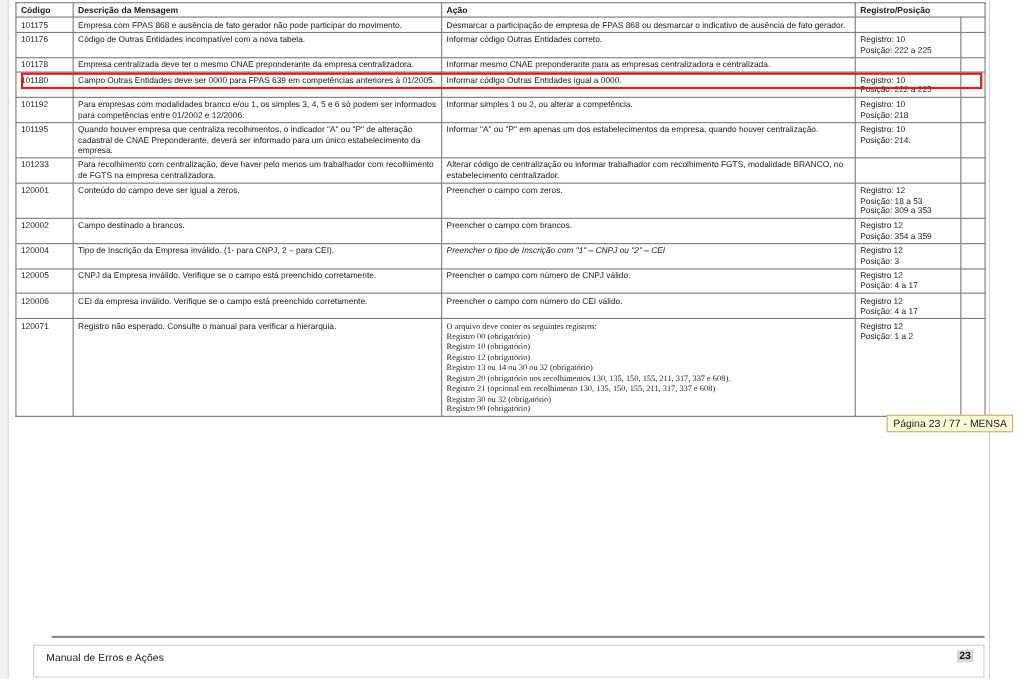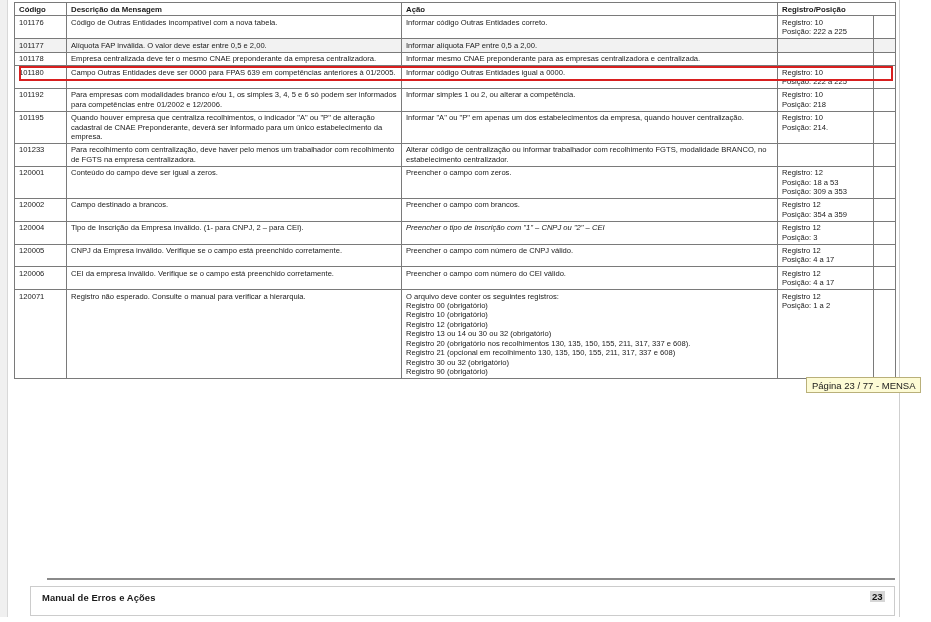--- a/index.html
+++ b/index.html
@@ -130,21 +130,20 @@
     border: 1px solid #cccccc;
     background: #ffffff;
   }
   .footer-title {
     position: absolute;
     left: 33px;
     top: 592px;
     font-size: 9.4px;
     color: #1a1a1a;
     letter-spacing: .1px;
-    font-weight: bold;
   }
   .footer-pagenum {
     position: absolute;
     left: 861px;
     top: 591px;
     font-size: 9.6px;
     font-weight: bold;
     color: #111111;
     background: #d6d6d6;
     padding: 0 2px;
@@ -179,36 +178,36 @@
       <thead>
         <tr>
           <th>Código</th>
           <th>Descrição da Mensagem</th>
           <th>Ação</th>
           <th colspan="2">Registro/Posição</th>
         </tr>
       </thead>
       <tbody id="table-body">
           <tr>
+            <td>101175</td>
+            <td>Empresa com FPAS 868 e ausência de fato gerador não pode participar do movimento.</td>
+            <td style="white-space: pre-line;">Desmarcar a participação de empresa de FPAS 868 ou desmarcar o indicativo de ausência de fato gerador.</td>
+            <td></td>
+            <td></td>
+          </tr>
+          <tr>
             <td>101176</td>
             <td>Código de Outras Entidades incompatível com a nova tabela.</td>
             <td style="white-space: pre-line;">Informar código Outras Entidades correto.</td>
             <td>
               <span class="cell-sub">Registro: 10</span>
               <span class="cell-sub">Posição: 222 a 225</span>
             </td>
             <td></td>
           </tr>
-          <tr class="sel-row">
-            <td>101177</td>
-            <td>Alíquota FAP inválida. O valor deve estar entre 0,5 e 2,00.</td>
-            <td style="white-space: pre-line;">Informar alíquota FAP entre 0,5 a 2,00.</td>
-            <td></td>
-            <td></td>
-          </tr>
           <tr>
             <td>101178</td>
             <td>Empresa centralizada deve ter o mesmo CNAE preponderante da empresa centralizadora.</td>
             <td style="white-space: pre-line;">Informar mesmo CNAE preponderante para as empresas centralizadora e centralizada.</td>
             <td></td>
             <td></td>
           </tr>
           <tr>
             <td>101180</td>
             <td>Campo Outras Entidades deve ser 0000 para FPAS 639 em competências anteriores à 01/2005.</td>
@@ -293,21 +292,21 @@
             <td style="white-space: pre-line;">Preencher o campo com número do CEI válido.</td>
             <td>
               <span class="cell-sub">Registro 12</span>
               <span class="cell-sub">Posição: 4 a 17</span>
             </td>
             <td></td>
           </tr>
           <tr>
             <td>120071</td>
             <td>Registro não esperado. Consulte o manual para verificar a hierarquia.</td>
-            <td style="white-space: pre-line;">O arquivo deve conter os seguintes registros:
+            <td style="white-space: pre-line; font-family: Liberation Serif, serif;">O arquivo deve conter os seguintes registros:
 Registro 00 (obrigatório)
 Registro 10 (obrigatório)
 Registro 12 (obrigatório)
 Registro 13 ou 14 ou 30 ou 32 (obrigatório)
 Registro 20 (obrigatório nos recolhimentos 130, 135, 150, 155, 211, 317, 337 e 608).
 Registro 21 (opcional em  recolhimento 130, 135, 150, 155, 211, 317, 337 e 608)
 Registro 30 ou 32 (obrigatório)
 Registro 90 (obrigatório)</td>
             <td>
               <span class="cell-sub">Registro 12</span>

